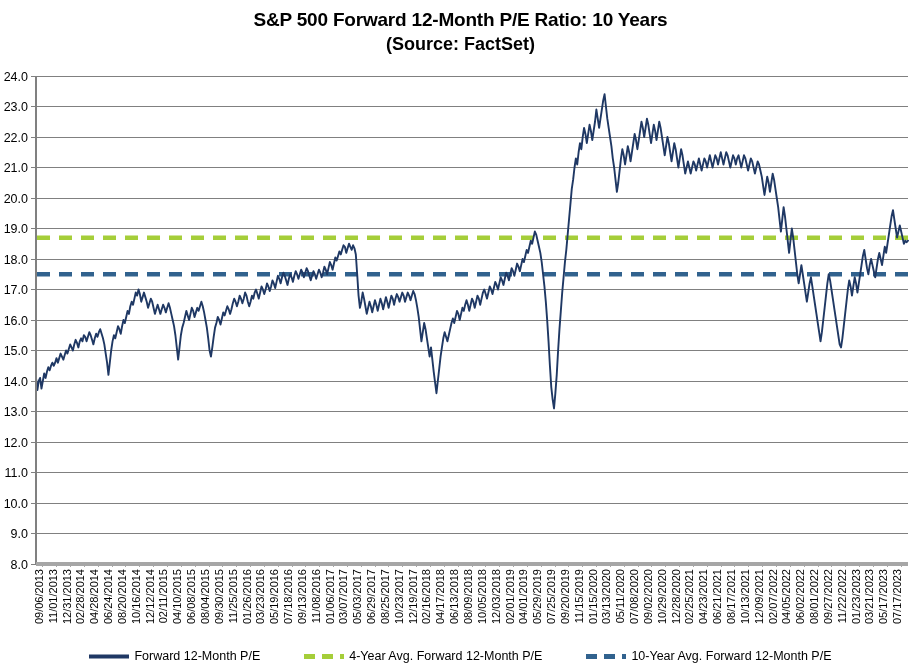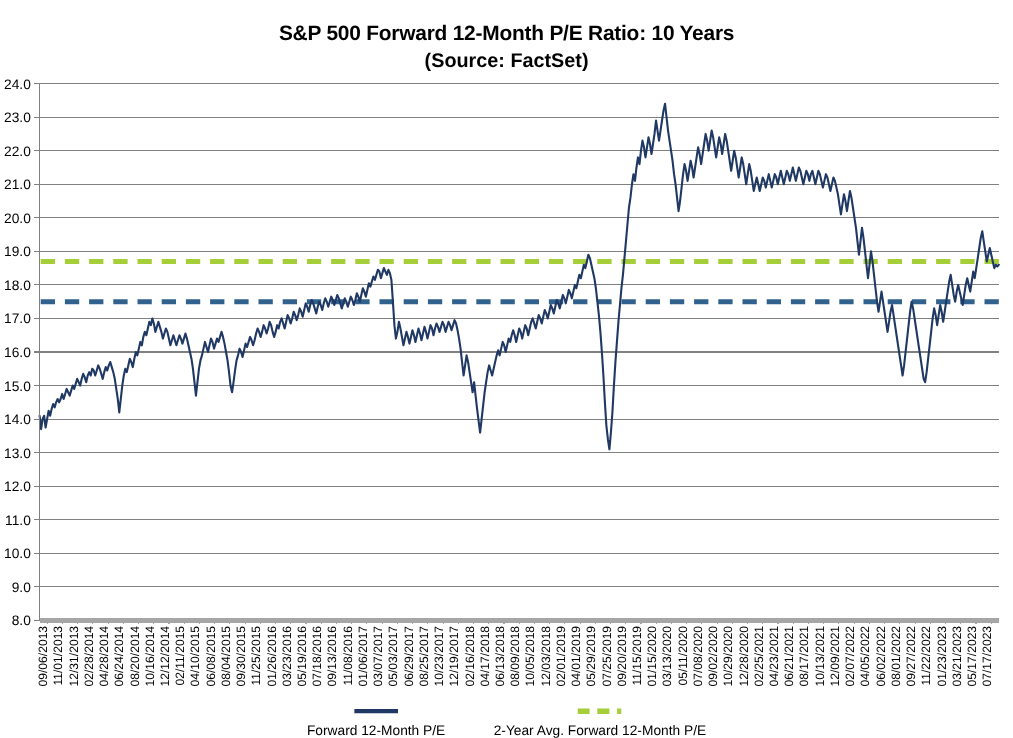--- a/index.html
+++ b/index.html
@@ -20,21 +20,20 @@
     left: 0; top: 0;
     width: 921px;
     height: 671px;
   }
   .title-block {
     position: absolute;
     left: 0;
     top: 8px;
     width: 921px;
     text-align: center;
-    margin-top: 11px;
   }
   .chart-title {
     font-size: 19px;
     font-weight: bold;
     letter-spacing: -0.2px;
     line-height: 24px;
   }
   .chart-subtitle {
     font-size: 18px;
     font-weight: bold;
@@ -67,21 +66,21 @@
     width: 921px;
     height: 28px;
     display: flex;
     flex-direction: row;
     justify-content: center;
     align-items: center;
     gap: 44px;
   }
   .legend-item {
     display: flex;
-    flex-direction: column;
+    flex-direction: row;
     align-items: center;
     gap: 5px;
   }
   .legend-swatch {
     width: 40px;
     height: 11px;
     flex: 0 0 auto;
   }
   .legend-label {
     font-size: 12.5px;
@@ -301,17 +300,23 @@
     <div class="legend-item">
       <svg class="legend-swatch" viewBox="0 0 40 11">
         <line x1="0" y1="5.5" x2="40" y2="5.5" stroke="#1F3864" stroke-width="4"></line>
       </svg>
       <span class="legend-label">Forward 12-Month P/E</span>
     </div>
     <div class="legend-item">
       <svg class="legend-swatch" viewBox="0 0 40 11">
         <line x1="0" y1="5.5" x2="40" y2="5.5" stroke="#A5CE39" stroke-width="5" stroke-dasharray="11 7"></line>
       </svg>
-      <span class="legend-label">2-Year Avg. Forward 12-Month P/E</span>
+      <span class="legend-label">4-Year Avg. Forward 12-Month P/E</span>
+    </div>
+    <div class="legend-item">
+      <svg class="legend-swatch" viewBox="0 0 40 11">
+        <line x1="0" y1="5.5" x2="40" y2="5.5" stroke="#31628E" stroke-width="5" stroke-dasharray="11 7"></line>
+      </svg>
+      <span class="legend-label">10-Year Avg. Forward 12-Month P/E</span>
     </div>
   </div>
 
 </div>
 
 </body></html>

